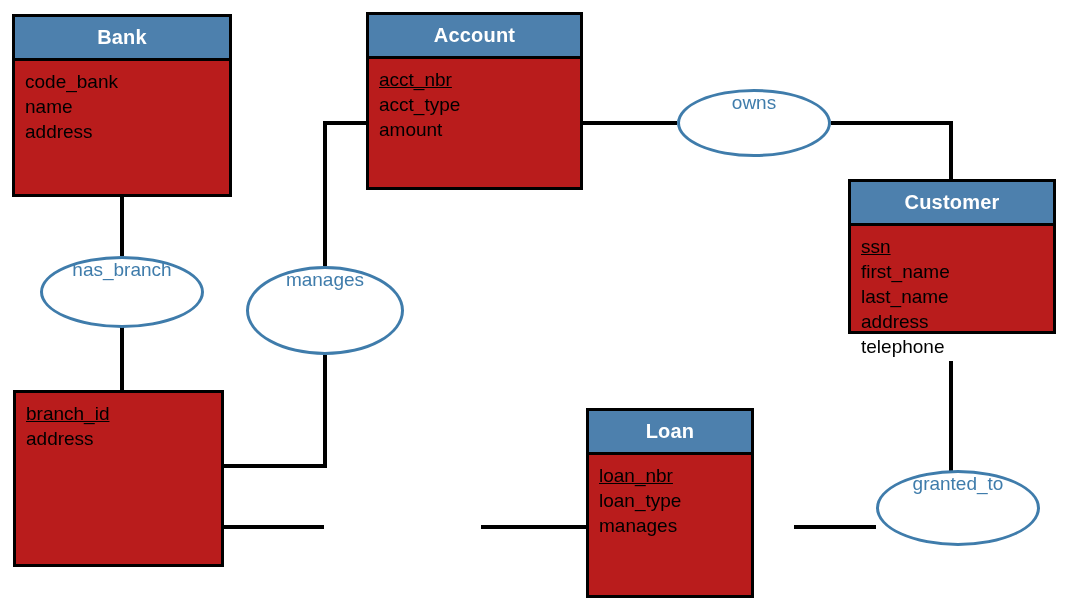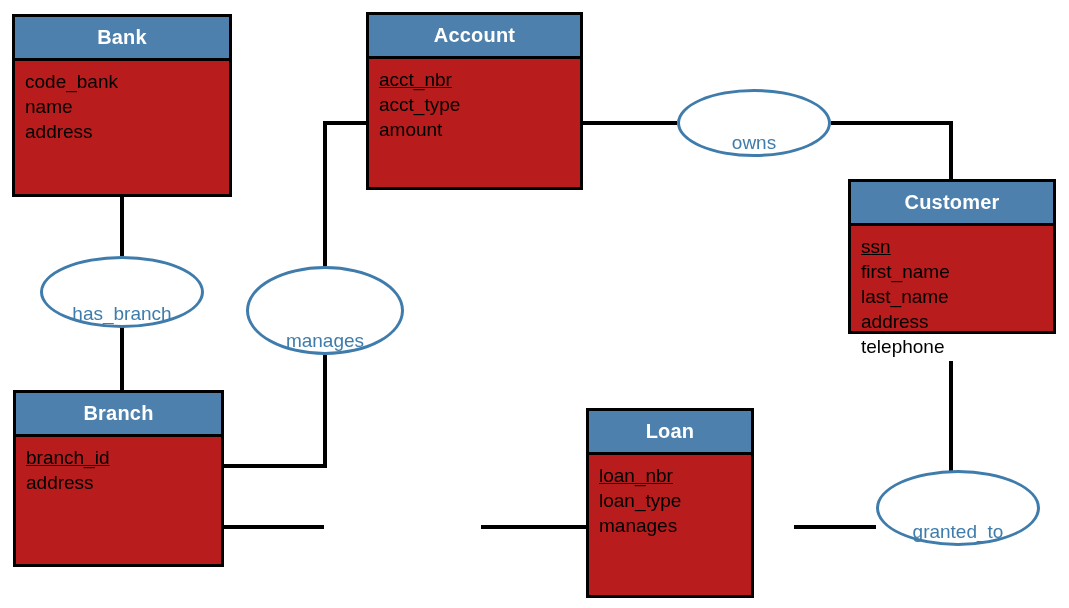--- a/index.html
+++ b/index.html
@@ -70,21 +70,21 @@
     text-underline-offset: 1px;
   }
   
   .rel {
     position: absolute;
     box-sizing: border-box;
     border: 3px solid #3f7cab;
     border-radius: 50%;
     background: #ffffff;
     display: flex;
-    align-items: flex-end;
+    align-items: flex-start;
     justify-content: center;
   }
   .rel-label {
     font-size: 19px;
     color: #3f7cab;
     white-space: nowrap;
   }
 </style>
 </head>
 <body>
@@ -137,21 +137,20 @@
     <div class="entity-attrs">
       <span class="attr pk">ssn</span>
       <span class="attr">first_name</span>
       <span class="attr">last_name</span>
       <span class="attr">address</span>
       <span class="attr">telephone</span>
     </div>
   </div>
 
   <div class="entity" style="left:13px; top:390px; width:211px; height:177px;">
-    <div class="entity-header">Branch</div>
     <div class="entity-attrs">
       <span class="attr pk">branch_id</span>
       <span class="attr">address</span>
     </div>
   </div>
 
   <div class="entity" style="left:586px; top:408px; width:168px; height:190px;">
     <div class="entity-header">Loan</div>
     <div class="entity-attrs">
       <span class="attr pk">loan_nbr</span>

